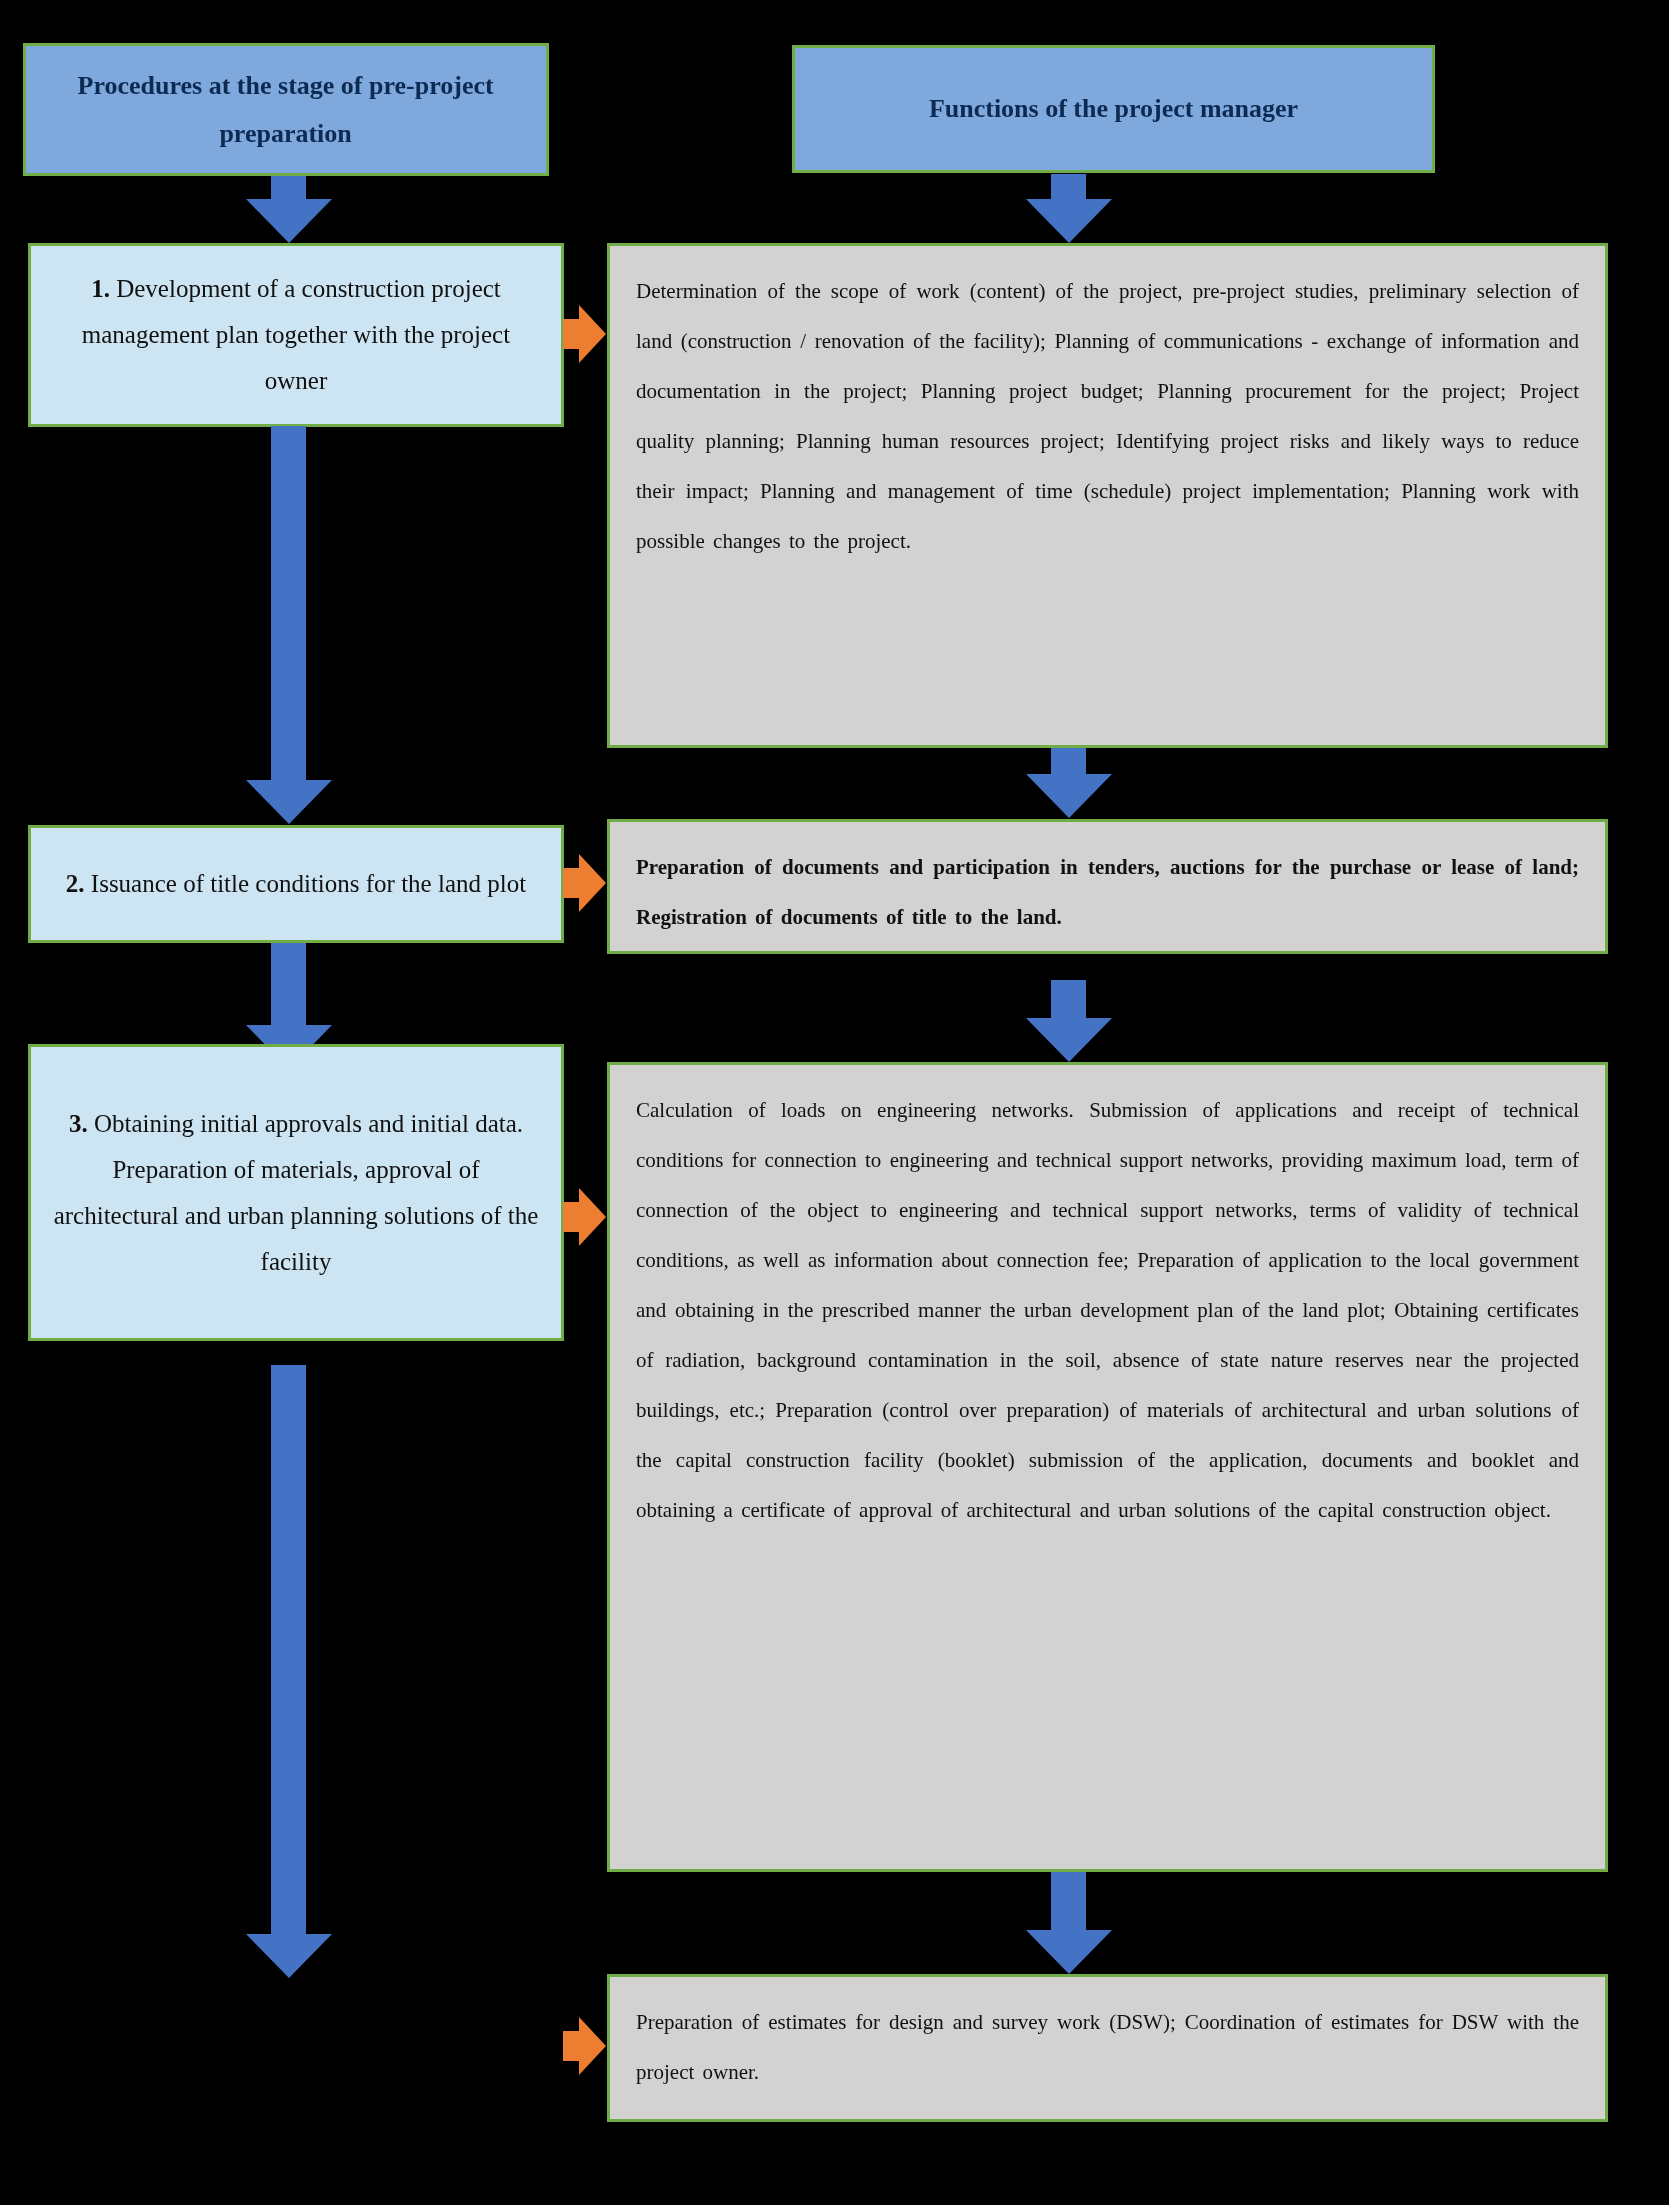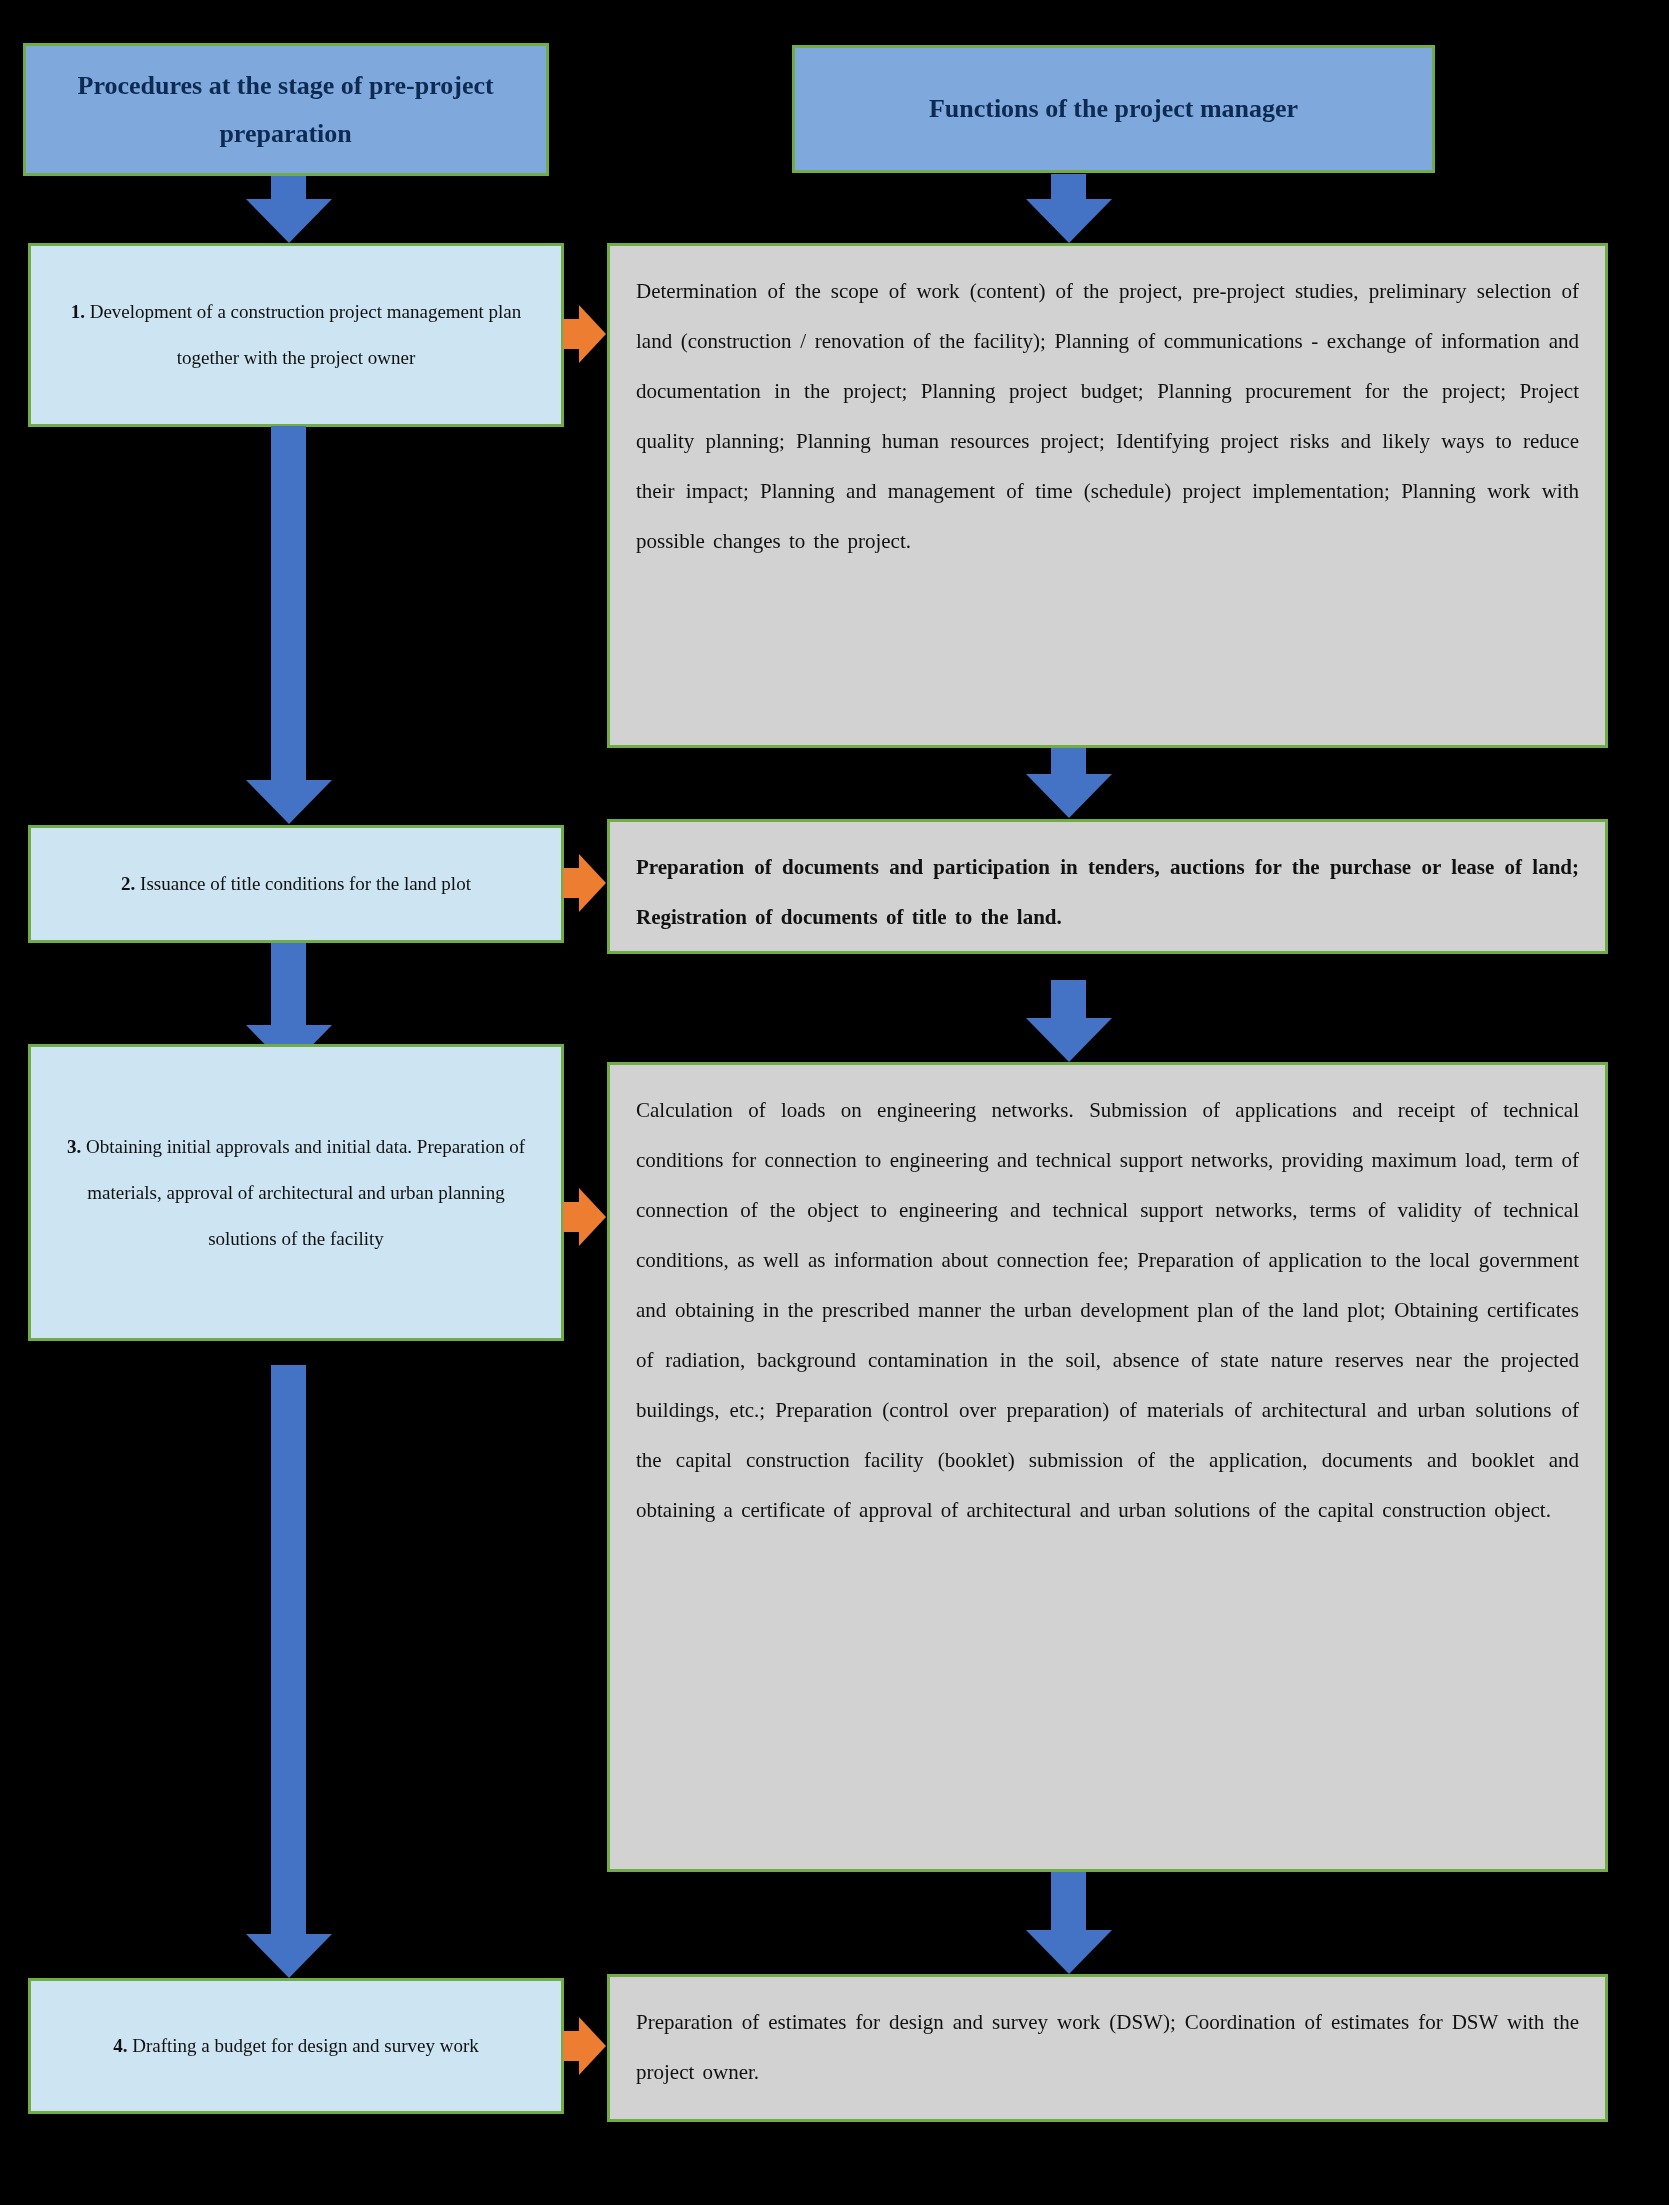--- a/index.html
+++ b/index.html
@@ -36,21 +36,21 @@
     line-height: 48px;
     color: #0d2b52;
     padding: 0 30px;
   }
   .procedure-box {
     background: #CDE4F2;
     display: flex;
     align-items: center;
     justify-content: center;
     text-align: center;
-    font-size: 19px;
+    font-size: 25px;
     line-height: 46px;
     padding: 5px 20px;
   }
   .procedure-box .step-num {
     font-weight: bold;
   }
   .function-box {
     background: #D2D2D2;
     font-size: 21px;
     line-height: 50px;
@@ -176,23 +176,20 @@
 
   <div class="down-arrow" style="left:246px; top:1365px; height:613px;">
     <div class="shaft"></div>
     <div class="head"></div>
   </div>
   <div class="down-arrow" style="left:1026px; top:1872px; height:102px;">
     <div class="shaft"></div>
     <div class="head"></div>
   </div>
 
-  <div class="box procedure-box" style="left:28px; top:1978px; width:536px; height:136px;">
-    <span><span class="step-num">4.</span><span> Drafting a budget for design and survey work</span></span>
-  </div>
   <div class="right-arrow" style="left:563px; top:2017px;">
     <div class="shaft"></div>
     <div class="head"></div>
   </div>
   <div class="box function-box" style="left:607px; top:1974px; width:1001px; height:148px;">
     <span>Preparation of estimates for design and survey work (DSW); Coordination of estimates for DSW with the project owner.</span>
   </div>
 
 </div>
 

